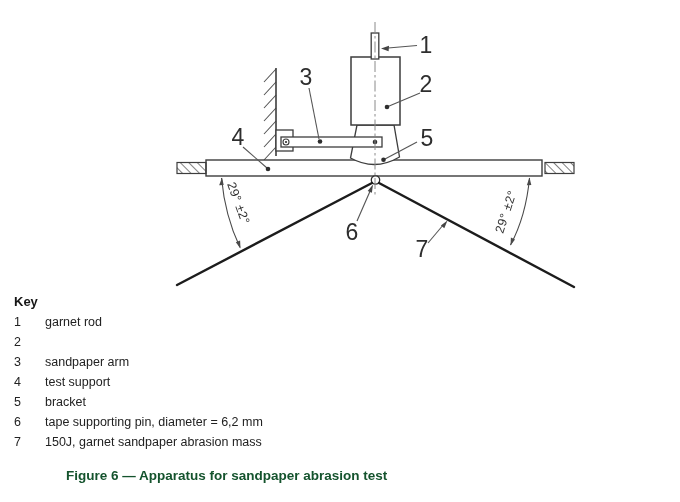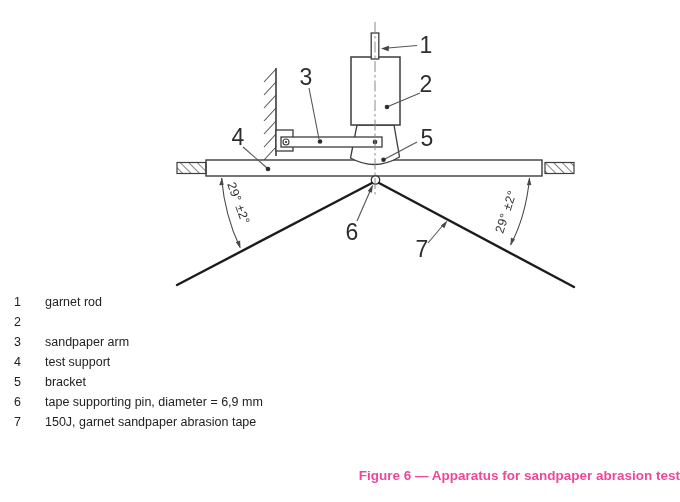--- a/index.html
+++ b/index.html
@@ -8,22 +8,22 @@
     font-family:"Liberation Sans",sans-serif;color:#1d1d1d;overflow:hidden;
   }
   .diagram{position:absolute;left:0;top:0;}
   .callout{font-family:"Liberation Sans",sans-serif;font-size:23px;fill:#2e2e2e;}
   .angle{font-family:"Liberation Sans",sans-serif;font-size:12.5px;fill:#333;letter-spacing:.4px;}
   .key{position:absolute;left:14px;top:292px;}
   .key-title{font-size:13px;font-weight:bold;line-height:20px;color:#151515;}
   .key-row{display:flex;font-size:12.5px;line-height:20px;color:#222;}
   .key-num{width:31px;flex:0 0 31px;}
   .caption{
-    position:absolute;left:0;right:0;top:468px;text-align:right;padding-left:66px;
-    font-size:13.5px;font-weight:bold;color:#ec4899;
+    position:absolute;left:0;right:0;top:468px;text-align:left;padding-left:66px;
+    font-size:13.5px;font-weight:bold;color:#14532d;
   }
 </style>
 </head>
 <body>
 
 <div class="page">
 
   <svg class="diagram" width="680" height="292" viewBox="0 0 680 292">
     <defs>
       <pattern id="hatchP" width="6" height="6" patternUnits="userSpaceOnUse" patternTransform="rotate(-45)">
@@ -101,20 +101,21 @@
     <text class="callout" x="426" y="53" text-anchor="middle">1</text>
     <text class="callout" x="426" y="92" text-anchor="middle">2</text>
     <text class="callout" x="306" y="85" text-anchor="middle">3</text>
     <text class="callout" x="238" y="145" text-anchor="middle">4</text>
     <text class="callout" x="427" y="146" text-anchor="middle">5</text>
     <text class="callout" x="352" y="240" text-anchor="middle">6</text>
     <text class="callout" x="422" y="257" text-anchor="middle">7</text>
   </svg>
 
   <div class="key">
+    <div class="key-title">Key</div>
     <div class="key-row">
       <span class="key-num">1</span>
       <span>garnet rod</span>
     </div>
     <div class="key-row">
       <span class="key-num">2</span>
     </div>
     <div class="key-row">
       <span class="key-num">3</span>
       <span>sandpaper arm</span>
@@ -122,23 +123,23 @@
     <div class="key-row">
       <span class="key-num">4</span>
       <span>test support</span>
     </div>
     <div class="key-row">
       <span class="key-num">5</span>
       <span>bracket</span>
     </div>
     <div class="key-row">
       <span class="key-num">6</span>
-      <span>tape supporting pin, diameter = 6,9 mm</span>
+      <span>tape supporting pin, diameter = 6,2 mm</span>
     </div>
     <div class="key-row">
       <span class="key-num">7</span>
-      <span>150J, garnet sandpaper abrasion tape</span>
+      <span>150J, garnet sandpaper abrasion mass</span>
     </div>
   </div>
 
   <div class="caption">Figure 6 — Apparatus for sandpaper abrasion test</div>
 
 </div>
 
 </body></html>

